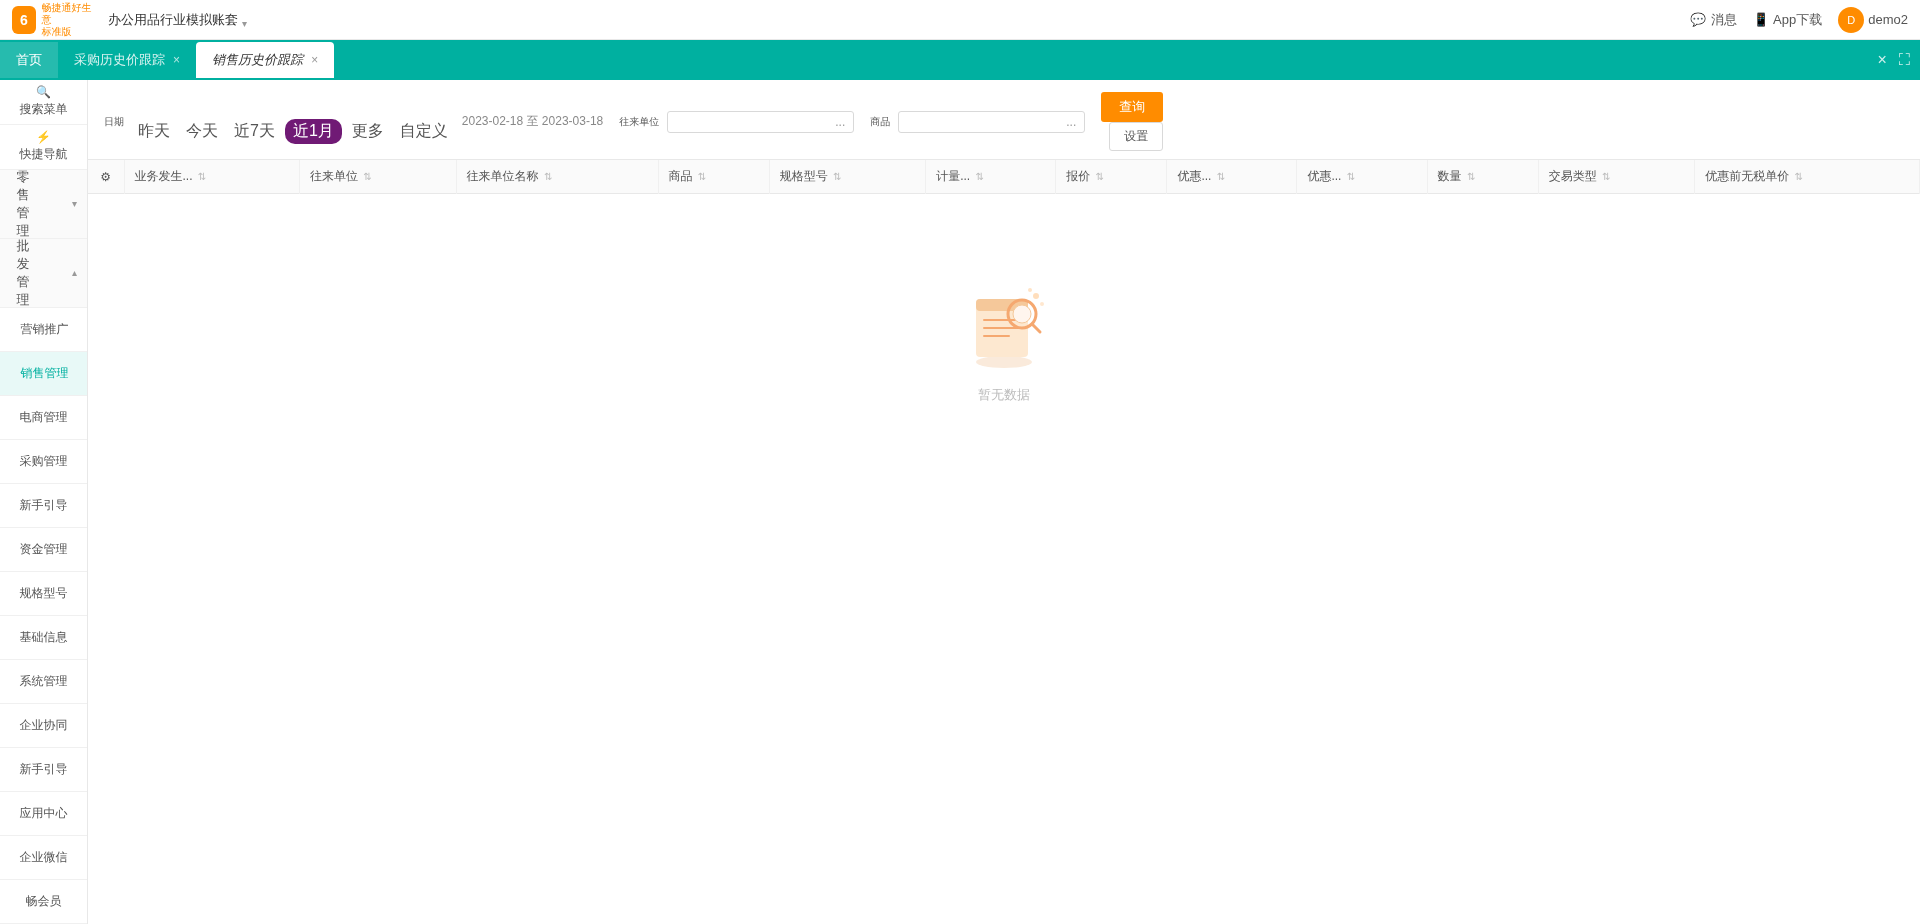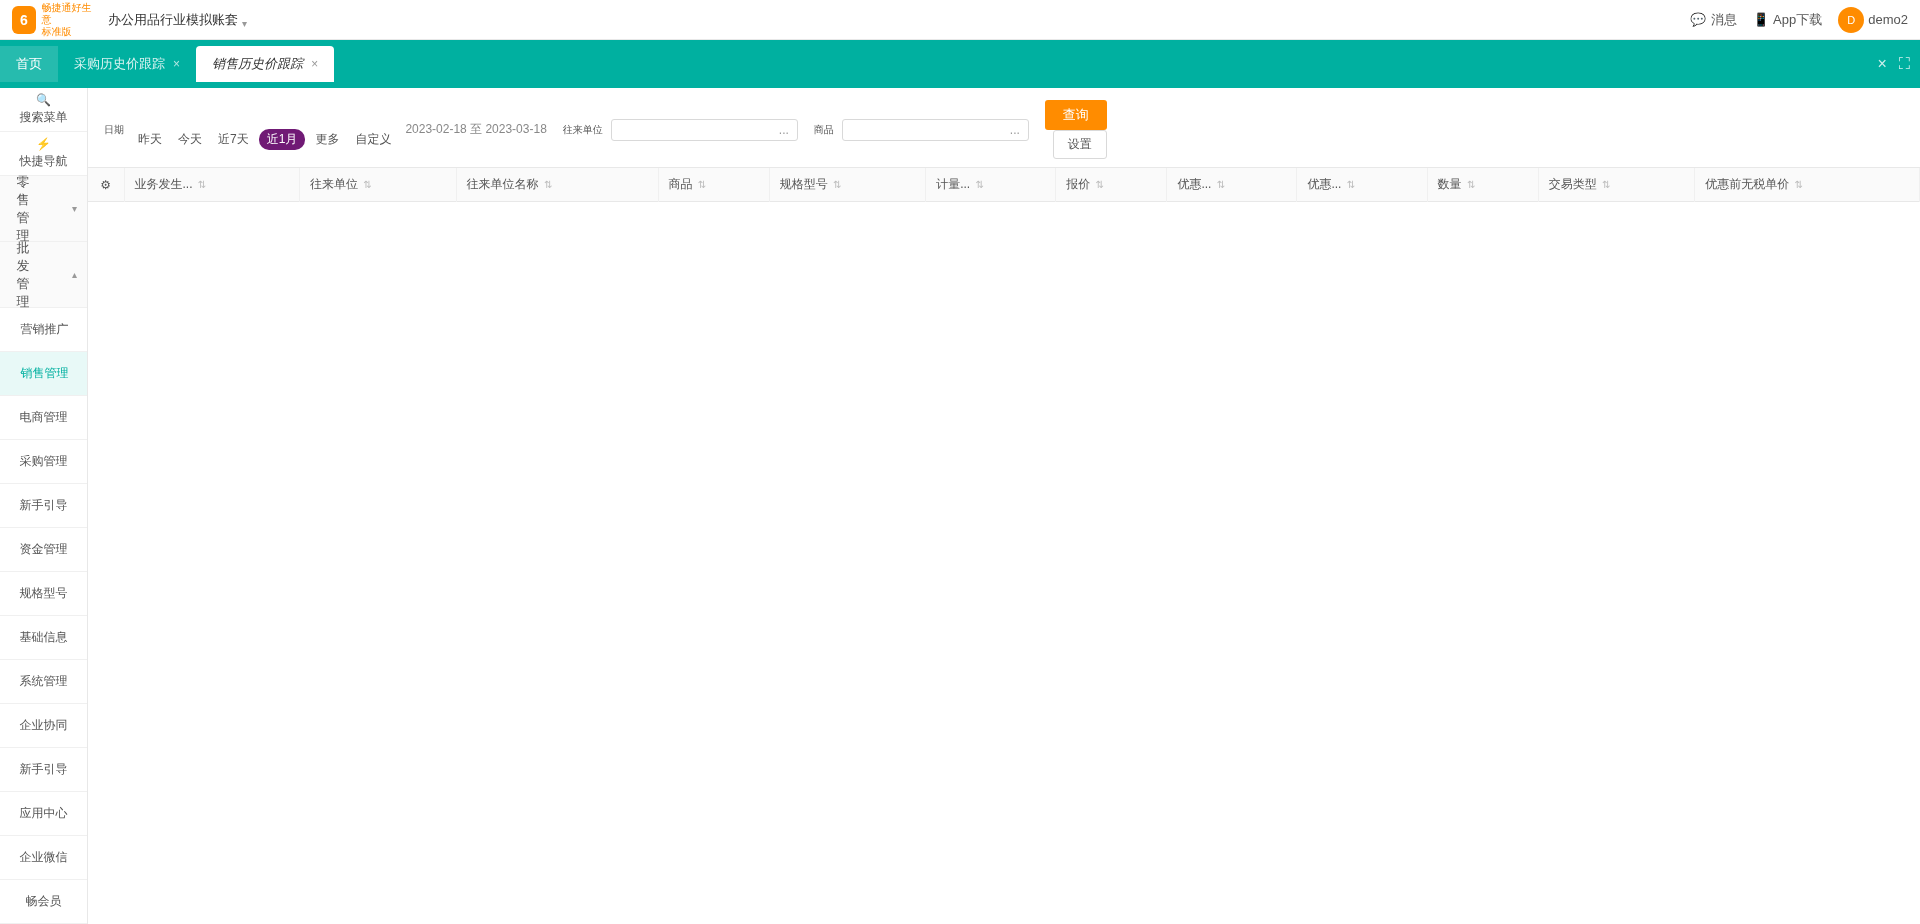--- a/index.html
+++ b/index.html
@@ -71,21 +71,21 @@
       background: #ff8c00;
       display: flex;
       align-items: center;
       justify-content: center;
       color: white;
       font-size: 11px;
     }
 
     
     .tab-bar {
-      height: 48px;
+      height: 40px;
       background: #00b0a0;
       display: flex;
       align-items: center;
       flex-shrink: 0;
       padding: 0 0;
       gap: 0;
     }
     .tab {
       height: 36px;
       display: flex;
@@ -254,21 +254,21 @@
       font-size: 10px;
       color: #555;
       white-space: nowrap;
     }
     .date-buttons {
       display: flex;
       align-items: center;
       gap: 4px;
     }
     .date-btn {
-      font-size: 12px;
+      font-size: 16px;
       color: #555;
       cursor: pointer;
       padding: 2px 6px;
       border-radius: 3px;
       margin-top: 20px;
     }
     .date-btn.active {
       background: #701a75;
       color: white;
       border-radius: 10px;
@@ -588,16 +588,40 @@
             <th>
               <span>优惠前无税单价</span>
               <span class="sort-arrows">⇅</span>
             </th>
           </tr>
         </thead>
         <tbody id="table-body">
         </tbody>
       </table>
 
+      <div class="empty-state">
+        <div class="empty-icon">
+          <svg viewBox="0 0 100 100" xmlns="http://www.w3.org/2000/svg">
+
+            <ellipse cx="50" cy="88" rx="28" ry="6" fill="#f5d5b8" opacity="0.5"></ellipse>
+
+            <rect x="22" y="25" width="52" height="58" rx="4" ry="4" fill="#fde8d0"></rect>
+            <rect x="22" y="25" width="52" height="12" rx="4" ry="4" fill="#f5c89a"></rect>
+
+            <line x1="30" y1="46" x2="68" y2="46" stroke="#f5a870" stroke-width="2" stroke-linecap="round"></line>
+            <line x1="30" y1="54" x2="68" y2="54" stroke="#f5a870" stroke-width="2" stroke-linecap="round"></line>
+            <line x1="30" y1="62" x2="55" y2="62" stroke="#f5a870" stroke-width="2" stroke-linecap="round"></line>
+
+            <circle cx="68" cy="40" r="14" fill="none" stroke="#f5a870" stroke-width="3"></circle>
+            <circle cx="68" cy="40" r="9" fill="#fff5ee" stroke="#f5c89a" stroke-width="1"></circle>
+            <line x1="78" y1="50" x2="86" y2="58" stroke="#f5a870" stroke-width="3" stroke-linecap="round"></line>
+
+            <circle cx="82" cy="22" r="3" fill="#ffd0a0" opacity="0.7"></circle>
+            <circle cx="88" cy="30" r="2" fill="#ffd0a0" opacity="0.5"></circle>
+            <circle cx="76" cy="16" r="2" fill="#ffd0a0" opacity="0.6"></circle>
+          </svg>
+        </div>
+        <span>暂无数据</span>
+      </div>
     </div>
 
   </div>
 </div>
 
 </body></html>

